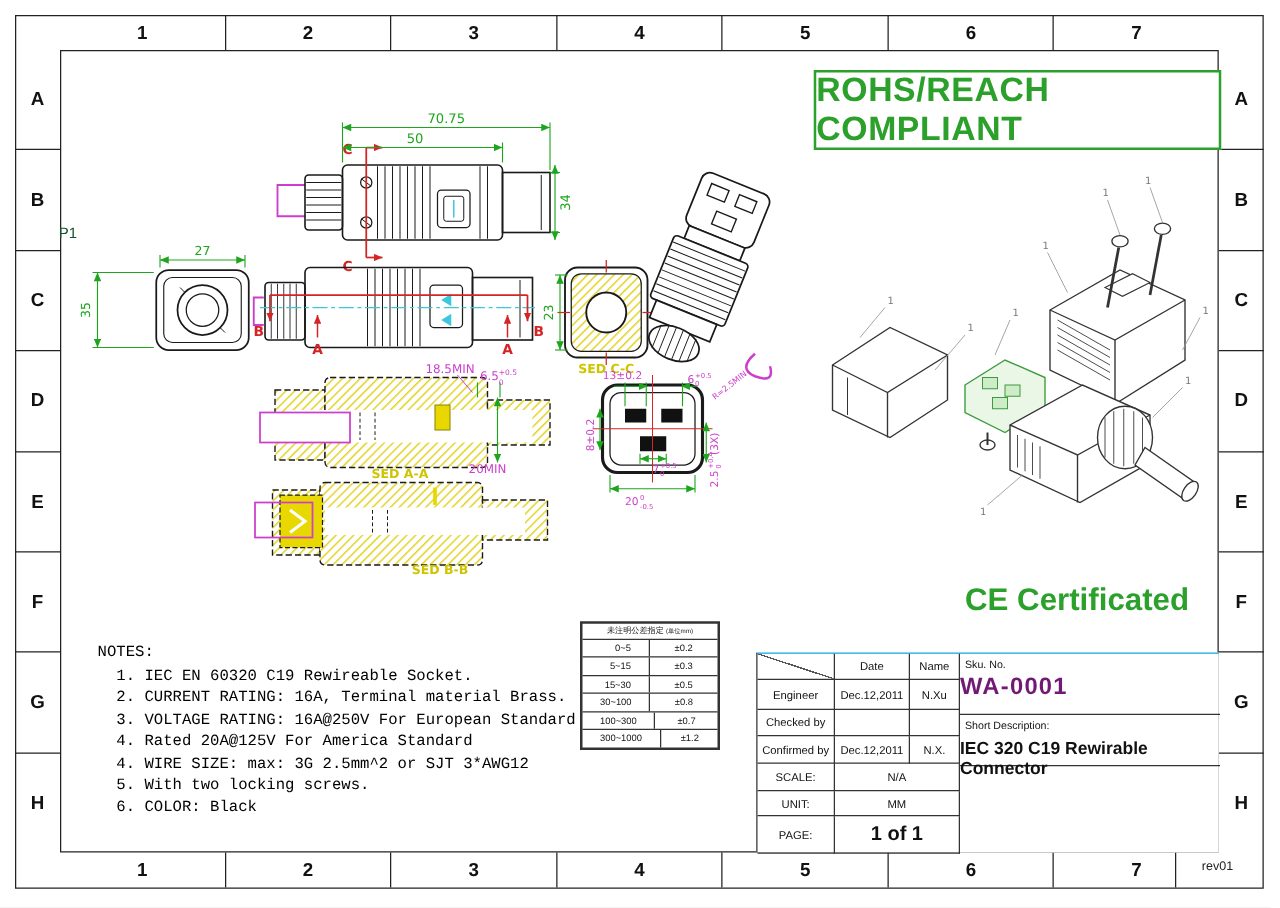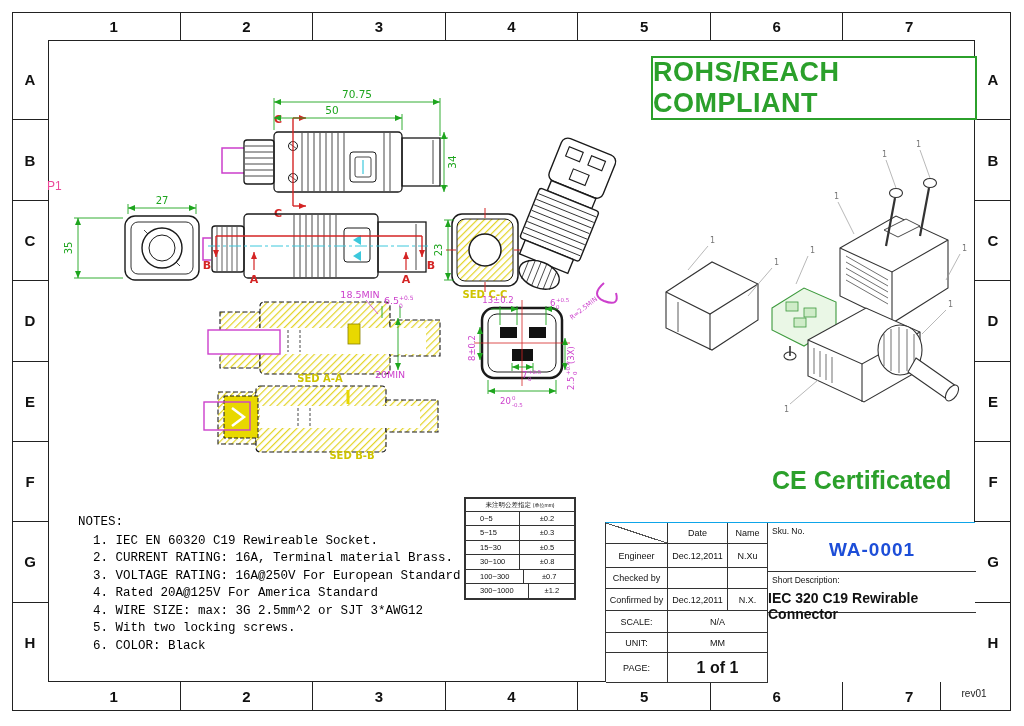--- a/index.html
+++ b/index.html
@@ -11,57 +11,57 @@
   .inner-frame{left:48px;top:40px;width:927px;height:642px;border:1.5px solid #222;box-sizing:border-box;background:transparent;}
   
   .strip-h{left:48px;width:927px;height:28px;display:flex;}
   .strip-h .gcell{flex:1;display:flex;align-items:center;justify-content:center;
                   font-size:15px;font-weight:700;}
   .strip-h .gcell + .gcell{border-left:1px solid #222;}
   .strip-v{top:40px;width:36px;height:642px;display:flex;flex-direction:column;}
   .strip-v .gcell{flex:1;display:flex;align-items:center;justify-content:center;
                   font-size:15px;font-weight:700;}
   .strip-v .gcell + .gcell{border-top:1px solid #222;}
-  .page-ref{left:47px;top:179px;font-size:12px;color:#ec4899;}
+  .page-ref{left:47px;top:179px;font-size:12px;color:#14532d;}
   .rev-line{left:940px;top:682px;width:0;height:28px;border-left:1px solid #222;}
   .rev-text{left:941px;top:688px;width:66px;text-align:center;font-size:10px;color:#222;}
   
   .rohs-box{left:651px;top:56px;width:322px;height:60px;border:2px solid #2ba02b;
             display:flex;align-items:center;justify-content:center;
             font-size:27px;font-weight:600;color:#2ba02b;letter-spacing:.5px;background:#fff;}
   .ce-text{left:772px;top:466px;font-size:25px;font-weight:600;color:#2ba02b;}
   
   .notes{left:78px;top:514px;font-family:Liberation Mono, monospace;font-size:12.5px;line-height:17.5px;color:#000;}
   .notes .notes-title{margin-bottom:1px;}
   .notes .note-line{padding-left:15px;}
   
   .tol-table{left:464px;top:497px;width:112px;border:2px solid #333;background:#fff;
              font-size:7.5px;line-height:1;box-sizing:border-box;}
   .tol-header{border-bottom:1px solid #333;text-align:center;padding:3px 0 2px 0;font-size:6.5px;white-space:nowrap;}
   .tol-header .unit{font-size:5px;}
   .tol-row{display:flex;border-bottom:1px solid #333;}
   .tol-row:last-child{border-bottom:none;}
-  .tol-row .c1{width:57px;border-right:1px solid #333;text-align:left;padding:3px 14px;}
+  .tol-row .c1{width:57px;border-right:1px solid #333;text-align:right;padding:3px 14px;}
   .tol-row .c2{width:51px;text-align:center;padding:3px 16px;}
   
   .tblock{left:605px;top:522px;width:370px;height:160px;border-top:1px solid #0ea5e9;border-left:1px solid #333;
           box-sizing:border-box;background:#fff;font-size:9px;}
   .tb-left{position:absolute;left:0;top:0;display:grid;
            grid-template-columns:62px 60px 40px;
            grid-template-rows:21px 24px 21px 22px 22px 20px 30px;}
   .tb-cell{border-right:1px solid #333;border-bottom:1px solid #333;
            display:flex;align-items:center;justify-content:center;text-align:center;}
   .tb-cell.span2{grid-column:span 2;}
   .tb-diag{background:linear-gradient(to top right,transparent 48.5%,#555 48.5%,#555 51.5%,transparent 51.5%);}
   .tb-right{position:absolute;left:162px;top:0;width:208px;}
   .tb-sku{height:48px;border-bottom:1px solid #333;position:relative;}
   .tb-desc{height:40px;border-bottom:1px solid #333;position:relative;}
   .tb-label{position:absolute;left:4px;top:3px;font-size:8.5px;color:#111;}
-  .tb-sku-value{position:absolute;left:0;right:0;top:16px;text-align:center;
-                font-size:19px;font-weight:700;color:#1d4ed8;letter-spacing:1px;}
+  .tb-sku-value{position:absolute;left:0;right:0;top:16px;
+                font-size:19px;font-weight:700;color:#701a75;letter-spacing:1px;}
   .tb-desc-value{position:absolute;left:0;right:0;top:18px;text-align:left;
                  font-size:14px;font-weight:600;color:#111;}
   .tb-page-value{font-weight:700;font-size:16px;}
   
   .drawing{left:48px;top:40px;width:927px;height:642px;}
   svg{font-family:"DejaVu Sans",sans-serif;}
   text{user-select:none;}
 </style>
 </head>
 <body>

